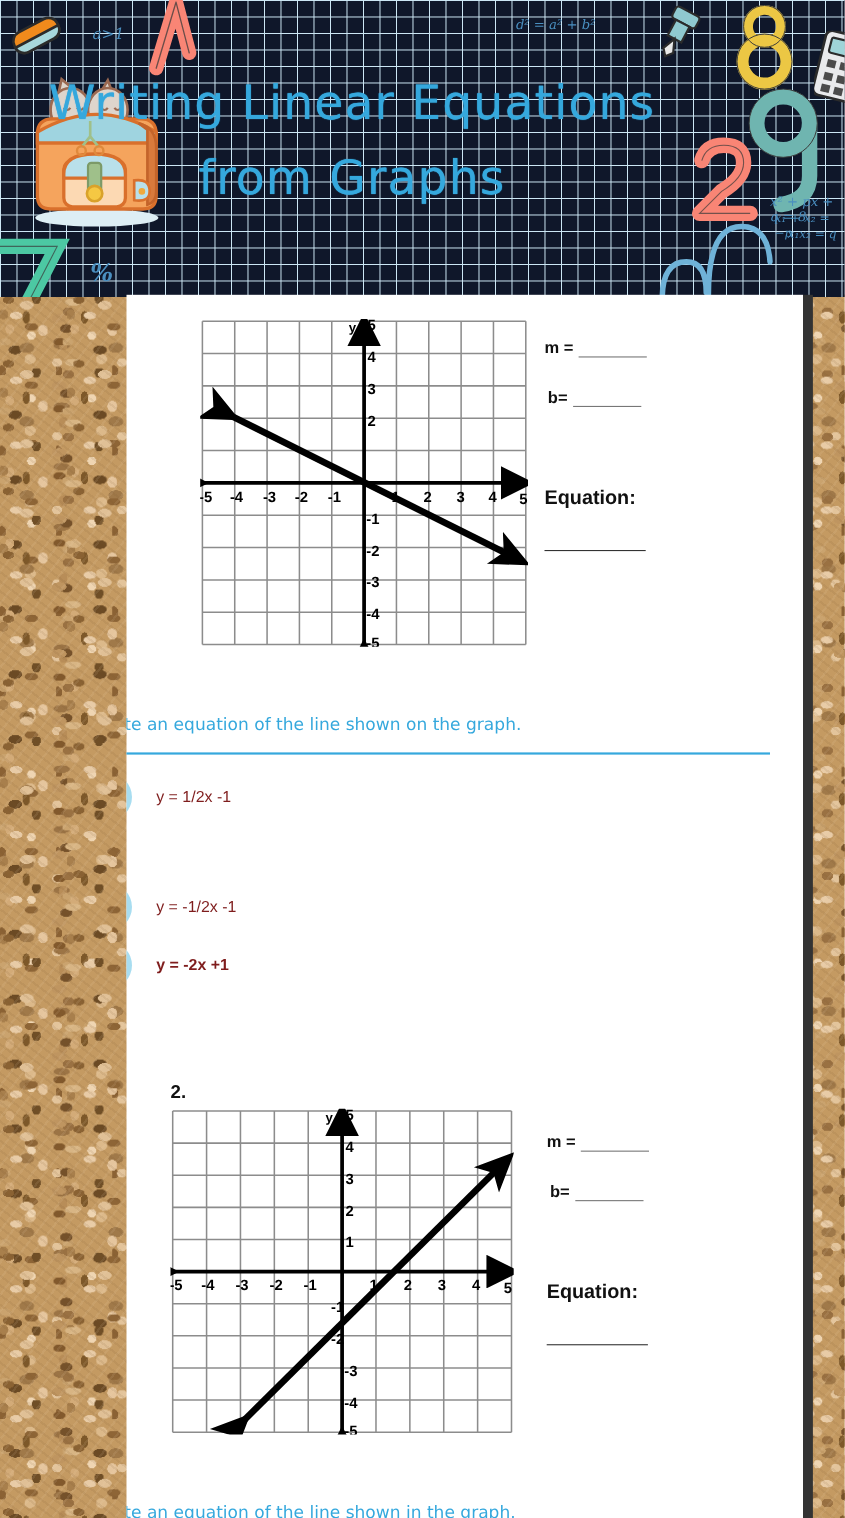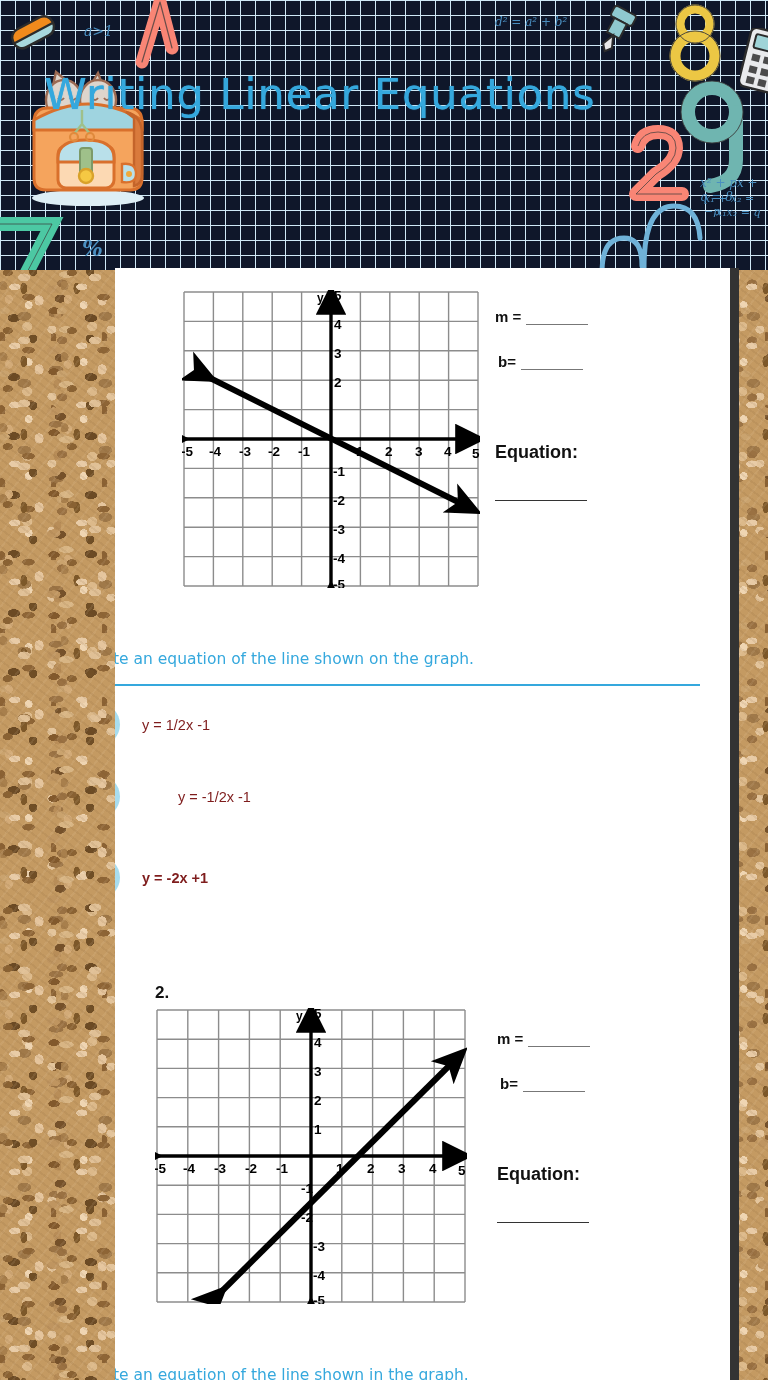--- a/index.html
+++ b/index.html
@@ -179,21 +179,21 @@
     <circle cx="72" cy="89" r="4" fill="none" stroke="#e08a3c" stroke-width="2.2"></circle>
   </svg>
 
   <svg class="deco" style="left:-10px;top:210px;" width="76" height="80" viewBox="0 0 76 80">
     <path d="M10 14 H62 L30 76" stroke="#4cc8a3" stroke-width="14" fill="none" stroke-linecap="round"></path>
     <path d="M10 14 H62 L30 76" stroke="#3b3b3b" stroke-width="1" fill="none" opacity=".7"></path>
   </svg>
 
   <div class="deco-txt" style="left:82px;top:235px;font-size:22px;font-weight:bold;">%</div>
 
-  <div class="deco-txt" style="left:495px;top:15px;font-size:12px;">d² = a² + b²</div>
+  <div class="deco-txt" style="left:469px;top:15px;font-size:12px;">d² = a² + b²</div>
 
   <svg class="deco" style="left:592px;top:4px;" width="48" height="52" viewBox="0 0 48 52">
     <g transform="rotate(28 24 26)">
       <rect x="12" y="4" width="24" height="12" rx="3" fill="#8fc9cf" stroke="#2b2b2b" stroke-width="2"></rect>
       <rect x="17" y="16" width="14" height="16" fill="#8fc9cf" stroke="#2b2b2b" stroke-width="2"></rect>
       <path d="M24 32 L19 44 L24 50 L29 44 z" fill="#e8e8e8" stroke="#2b2b2b" stroke-width="2"></path>
     </g>
   </svg>
 
   <svg class="deco" style="left:664px;top:2px;" width="62" height="80" viewBox="0 0 62 80">
@@ -234,20 +234,21 @@
   <div class="deco-txt" style="left:700px;top:176px;font-size:12px;">x² + px + q = 8</div>
   <div class="deco-txt" style="left:704px;top:192px;font-size:11px;">x₁ + x₂ = −p</div>
   <div class="deco-txt" style="left:716px;top:206px;font-size:11px;">x₁x₂ = q</div>
 
   <svg class="deco" style="left:596px;top:196px;" width="120" height="80" viewBox="0 0 120 80">
     <path d="M6 76 q0 -34 22 -34 q18 0 18 28 M48 72 q0 -62 30 -62 q24 0 26 32" stroke="#6fb2d8" stroke-width="5" fill="none" stroke-linecap="round"></path>
   </svg>
 
   <div id="banner-title">
     <div>Writing Linear Equations</div>
+    <div>from Graphs</div>
   </div>
 </div>
 
 <div id="page">
 
   <div class="graph-wrap" style="left:67px;top:22px;">
     <svg class="graph-svg" width="298" height="298" viewBox="0 0 298 298">
 
       <g stroke="#8c8c8c" stroke-width="1.4">
         <line x1="2" y1="2" x2="296" y2="2"></line>
@@ -336,21 +337,21 @@
 
   <div class="q-text" style="left:-47px;top:382px;">1. Write an equation of the line shown on the graph.</div>
   <div class="q-rule" style="left:-47px;top:416px;width:632px;"></div>
 
   <div class="opt" style="left:-38px;top:435px;">
     <div class="opt-bubble">
       
     </div>
     <div class="opt-text">y = 1/2x -1</div>
   </div>
-  <div class="opt" style="left:-38px;top:507px;gap:36px;">
+  <div class="opt" style="left:-38px;top:535px;">
     <div class="opt-bubble">
       
     </div>
     <div class="opt-text">y = -1/2x -1</div>
   </div>
   <div class="opt" style="left:-38px;top:588px;font-weight:bold;">
     <div class="opt-bubble">
       
     </div>
     <div class="opt-text">y = -2x +1</div>

